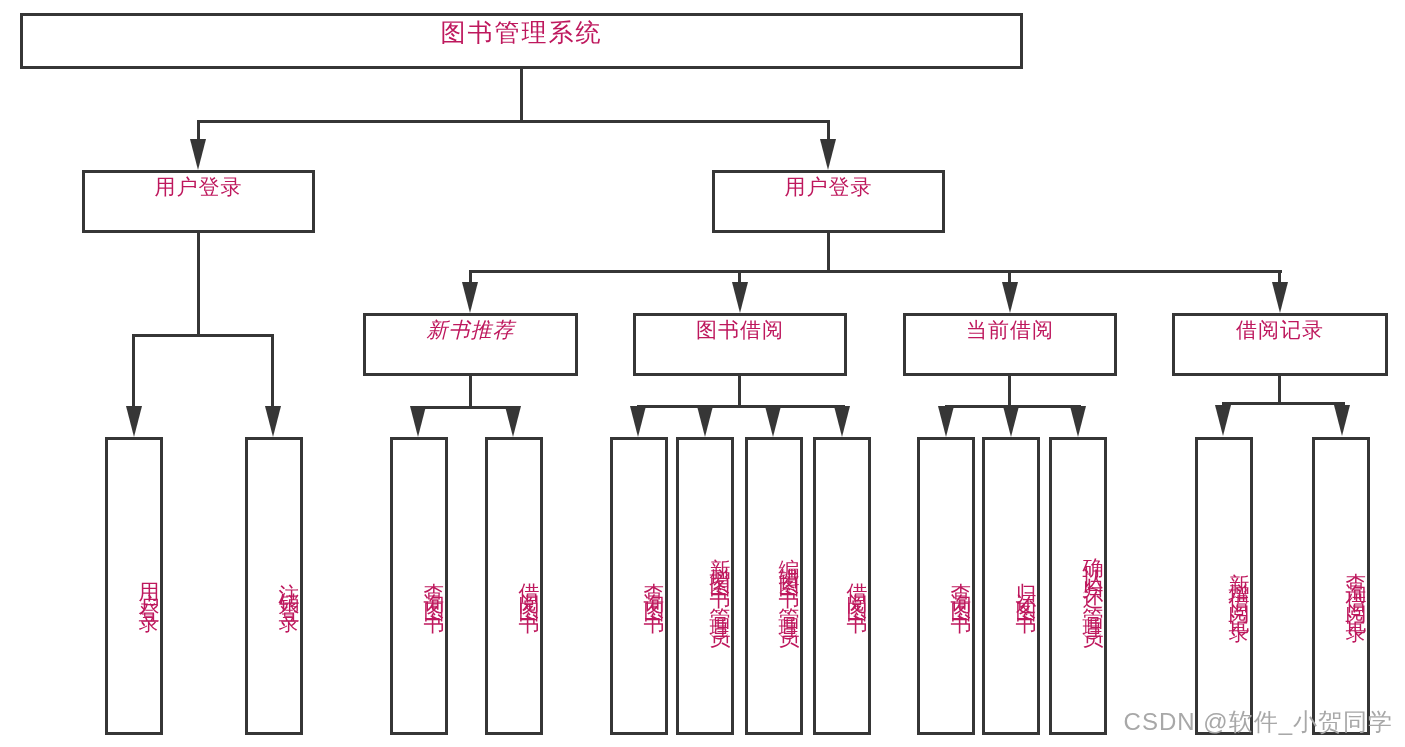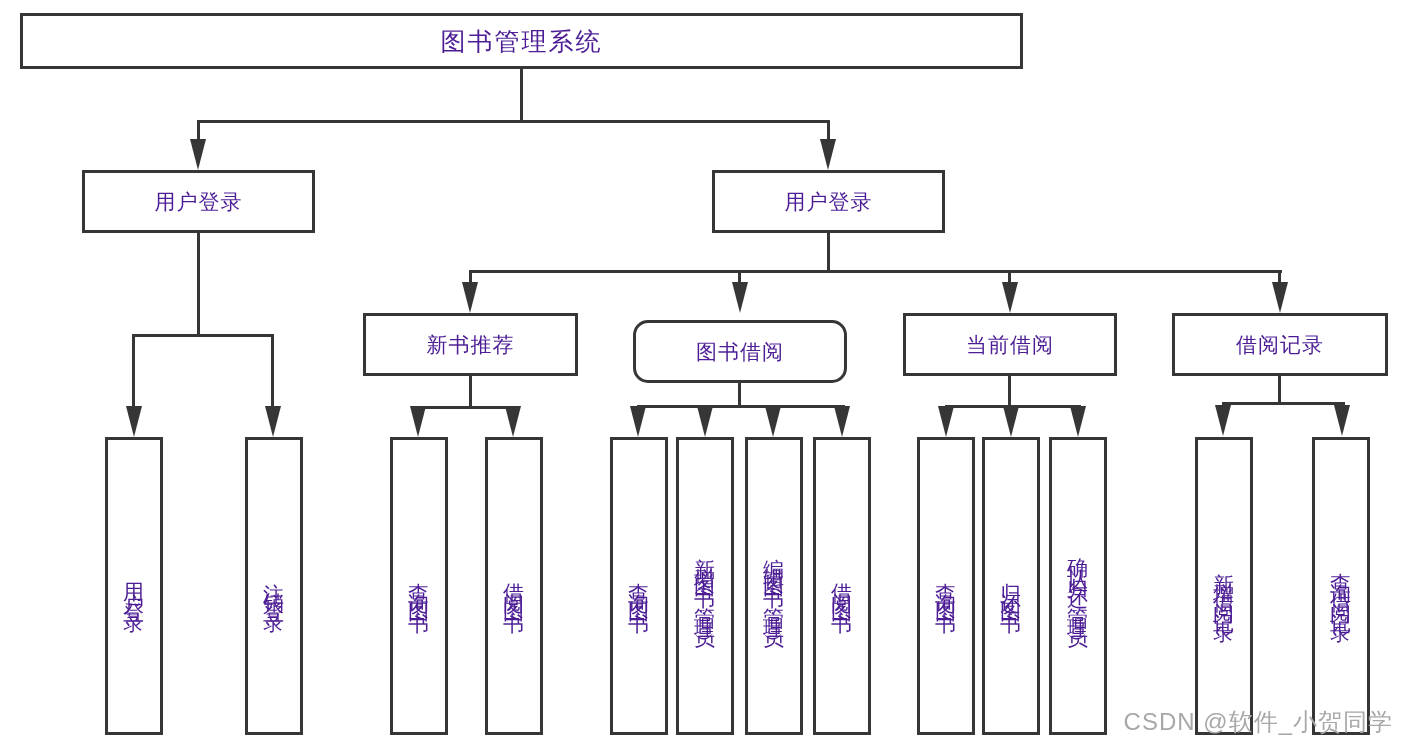--- a/index.html
+++ b/index.html
@@ -9,23 +9,23 @@
     height: 747px;
     background: #ffffff;
     overflow: hidden;
     font-family: "Liberation Sans", "DejaVu Sans", sans-serif;
   }
   .box {
     position: absolute;
     box-sizing: border-box;
     background: #ffffff;
     border: 3px solid #363636;
-    color: #4c1d95;
+    color: #be185d;
     display: flex;
-    align-items: center;
+    align-items: flex-start;
     justify-content: center;
     z-index: 2;
   }
   .hbox { font-size: 21px; letter-spacing: 1px; white-space: nowrap; }
   .rootbox { font-size: 25px; letter-spacing: 2px; }
   .vbox {
     writing-mode: vertical-rl;
     text-orientation: mixed;
     font-size: 21px;
     letter-spacing: 10px;
@@ -87,24 +87,24 @@
   <div class="hline" style="left:469px; top:270px; width:813px;"></div>
   <div class="vline" style="left:469px; top:270px; height:15px;"></div>
   <div class="vline" style="left:738px; top:270px; height:15px;"></div>
   <div class="vline" style="left:1008px; top:270px; height:15px;"></div>
   <div class="vline" style="left:1278px; top:270px; height:15px;"></div>
   <div class="arrow" style="left:462px; top:282px;"></div>
   <div class="arrow" style="left:732px; top:282px;"></div>
   <div class="arrow" style="left:1002px; top:282px;"></div>
   <div class="arrow" style="left:1272px; top:282px;"></div>
 
-  <div class="box hbox" style="left:363px; top:313px; width:215px; height:63px;">
+  <div class="box hbox" style="left:363px; top:313px; width:215px; height:63px;font-style:italic;">
     <span>新书推荐</span>
   </div>
-  <div class="box hbox" style="left:633px; top:320px; width:214px; height:63px;border-radius:15px;">
+  <div class="box hbox" style="left:633px; top:313px; width:214px; height:63px;">
     <span>图书借阅</span>
   </div>
   <div class="box hbox" style="left:1172px; top:313px; width:216px; height:63px;">
     <span>借阅记录</span>
   </div>
   <div class="box hbox" style="left:903px; top:313px; width:214px; height:63px;">
     <span>当前借阅</span>
   </div>
 
   <div class="vline" style="left:469px; top:376px; height:33px;"></div>

